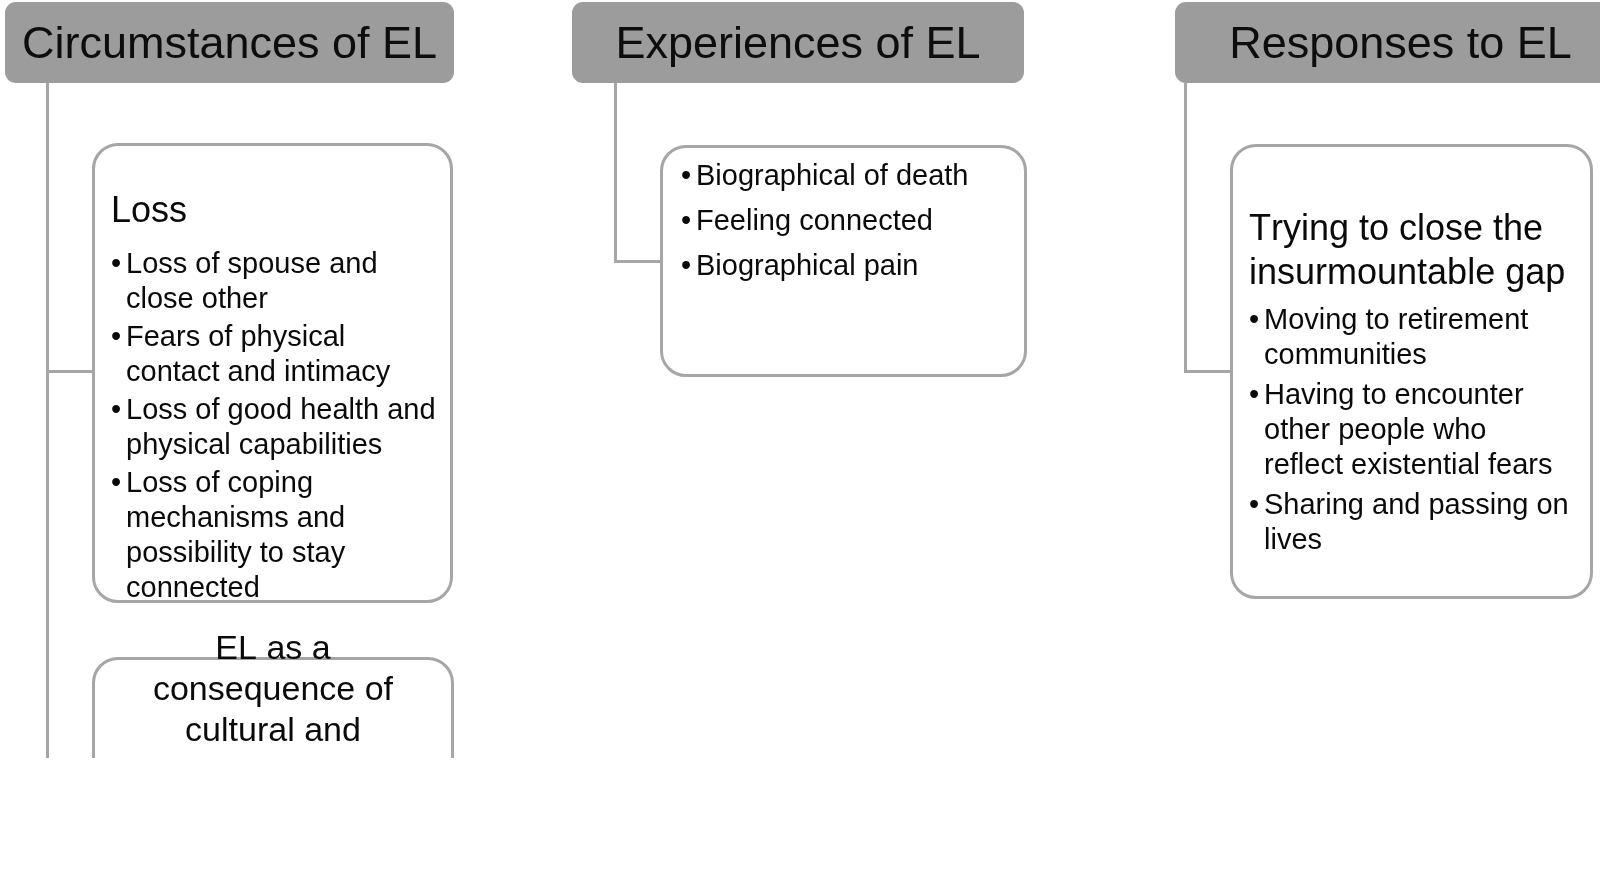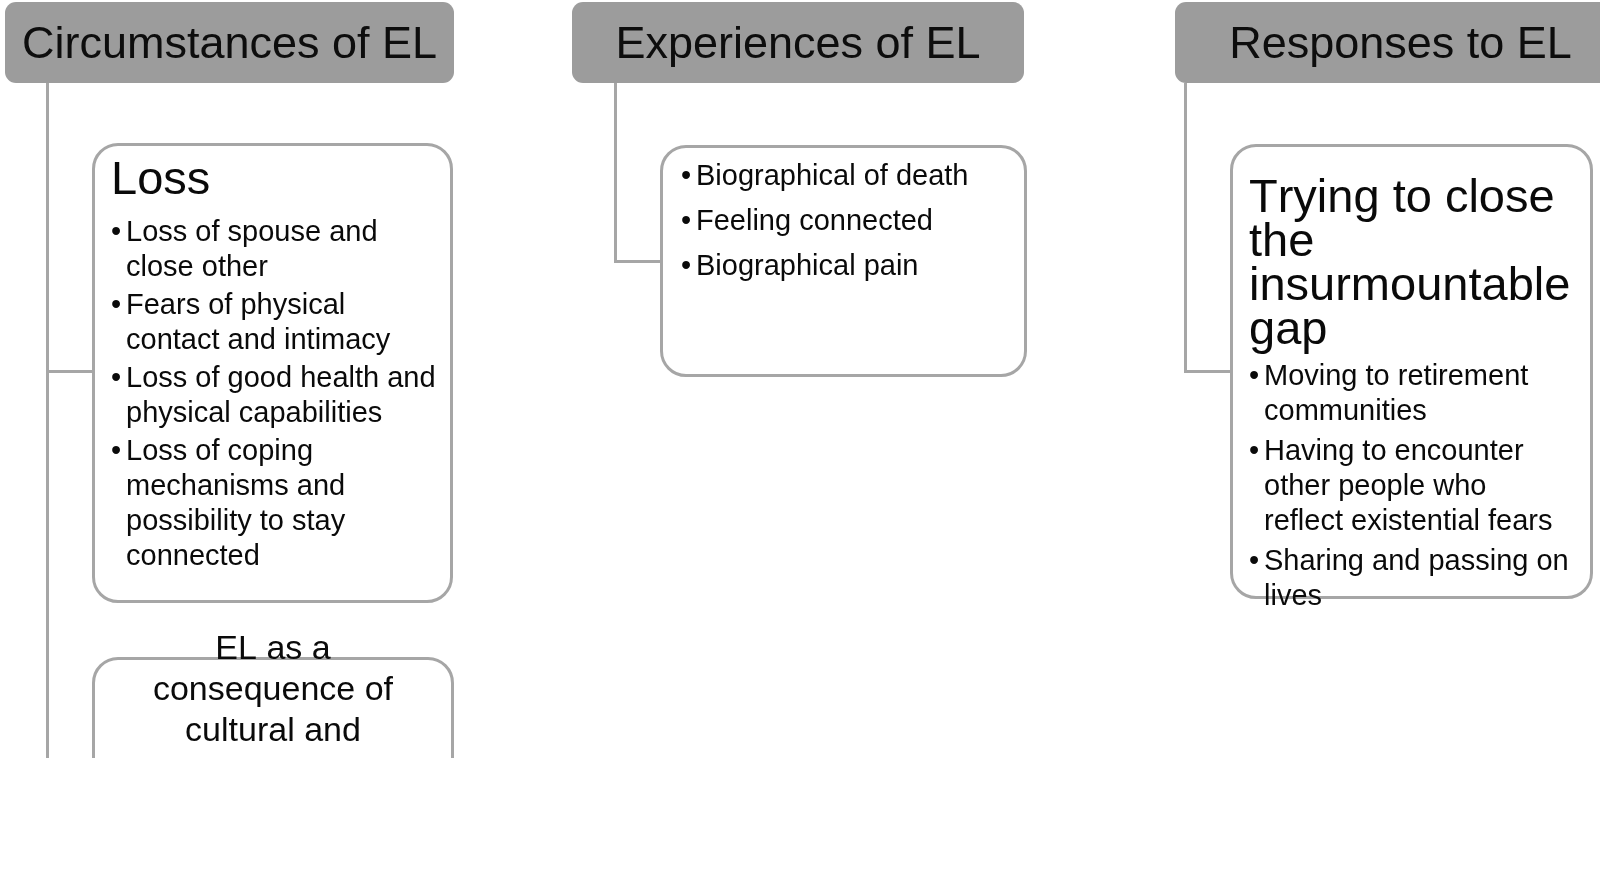--- a/index.html
+++ b/index.html
@@ -52,23 +52,24 @@
     padding: 10px 8px 0 16px;
   }
   .box-loss        { left: 92px;   top: 143px; width: 361px; height: 460px; }
   .box-consequence { left: 92px;   top: 657px; width: 362px; height: 226px;
                      display: flex; align-items: center; justify-content: center;
                      padding: 0 26px; }
   .box-fears       { left: 660px;  top: 145px; width: 367px; height: 232px; padding-left: 18px; }
   .box-trying      { left: 1230px; top: 144px; width: 363px; height: 455px; padding-top: 27px; }
 
   .node-title {
-    font-size: 47px;
+    font-size: 36px;
     line-height: 44px;
     color: #0a0a0a;
+    margin-top: 32px;
   }
   .box-loss  .node-title { margin-bottom: 14px; }
   .box-fears .node-title { margin-bottom: 14px; }
   .box-trying .node-title { margin-bottom: 8px; }
 
   .node-title-center {
     font-size: 34px;
     line-height: 41px;
     text-align: center;
   }

